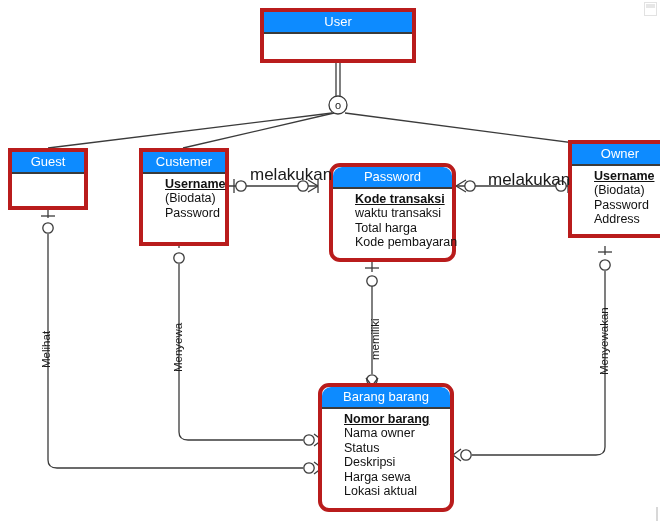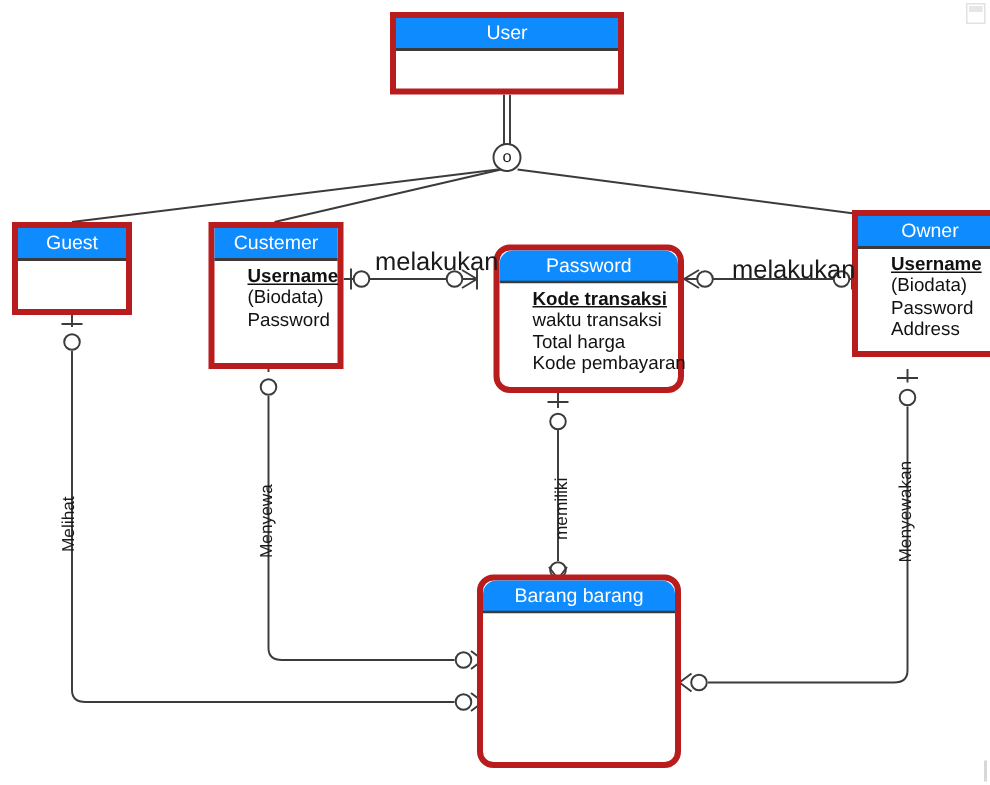--- a/index.html
+++ b/index.html
@@ -129,20 +129,28 @@
     <div class="ebody">
       <div class="attr key">Username</div>
       <div class="attr">(Biodata)</div>
       <div class="attr">Password</div>
       <div class="attr">Address</div>
     </div>
   </div>
 
   <div class="entity rounded" style="left:318px;top:383px;width:136px;height:129px;">
     <div class="ehead">Barang barang</div>
+    <div class="ebody">
+      <div class="attr key">Nomor barang</div>
+      <div class="attr">Nama owner</div>
+      <div class="attr">Status</div>
+      <div class="attr">Deskripsi</div>
+      <div class="attr">Harga sewa</div>
+      <div class="attr">Lokasi aktual</div>
+    </div>
   </div>
 
   <div style="position:absolute;left:330px;top:97px;width:16px;height:16px;
               font-size:11px;line-height:16px;text-align:center;color:#1a1a1a;">o</div>
 
   <div class="rellabel" style="left:250px;top:165px;">melakukan</div>
 
   <div class="rellabel" style="left:488px;top:170px;">melakukan</div>
 
   <div class="vlabel" style="left:40px;top:368px;">Melihat</div>

